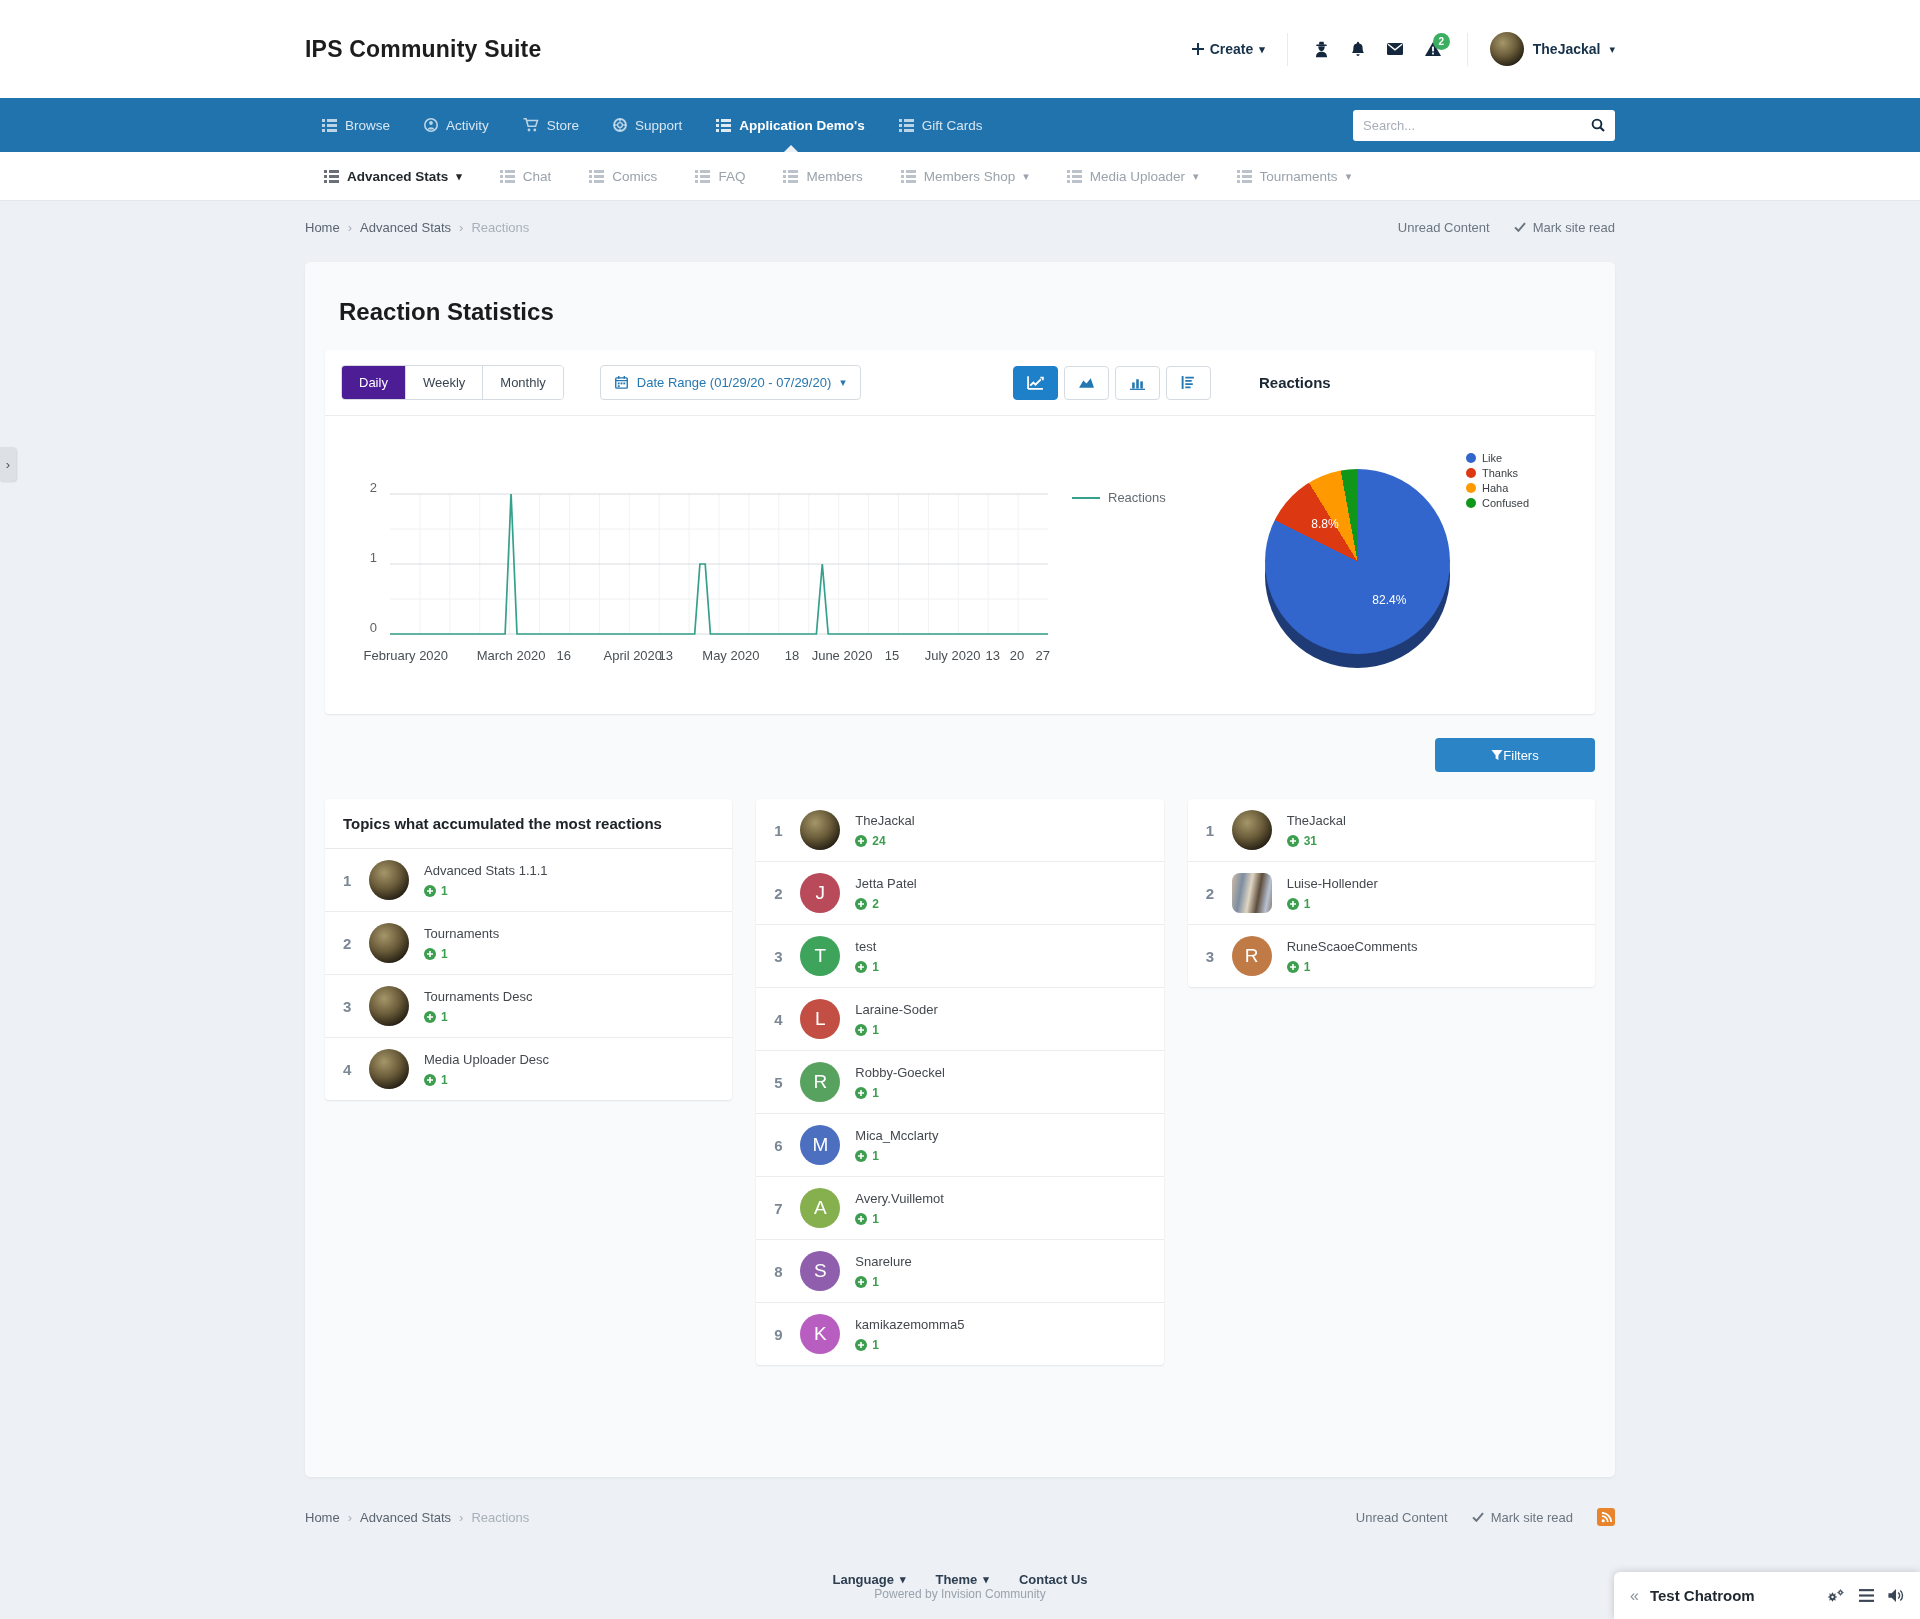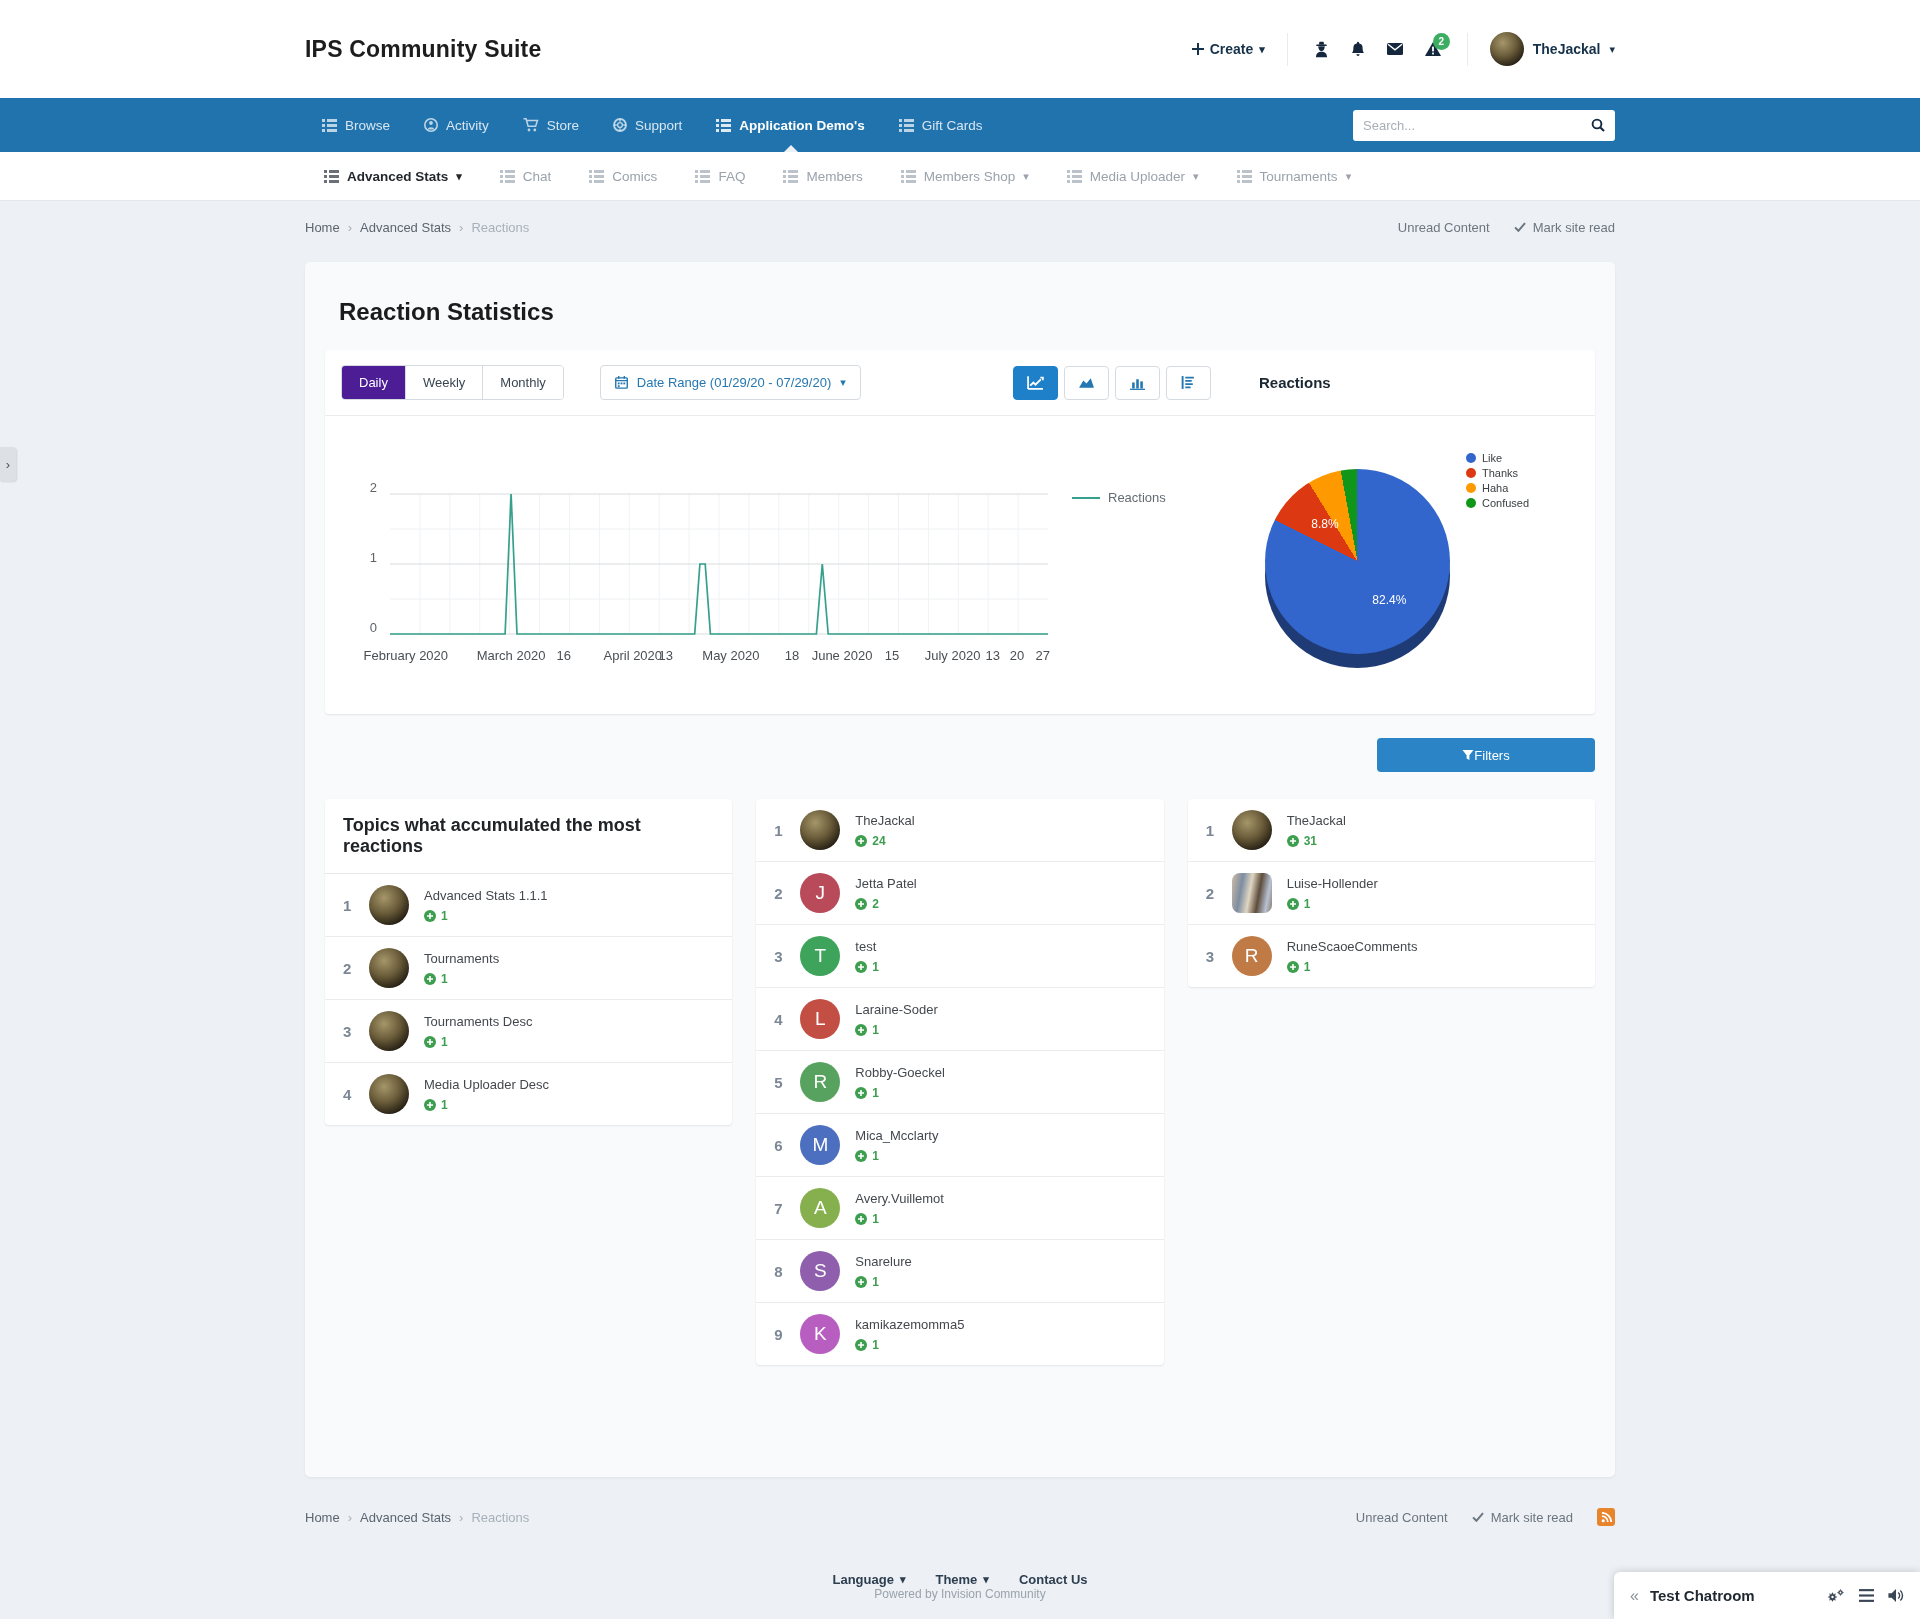--- a/index.html
+++ b/index.html
@@ -84,26 +84,26 @@
 
   .pie-wrap { position:absolute; left:940px; top:53px; width:185px; height:185px; }
   .pie-rim,.pie-top { position:absolute; left:0; width:185px; height:185px; border-radius:50%; }
   .pie-rim { top:14px; filter:brightness(.58); }
   .pie-top { top:0; }
   .pie-label { position:absolute; color:#fff; font-size:12px; z-index:3; }
   .pie-legend { position:absolute; left:1141px; top:36px; display:flex; flex-direction:column; gap:3px; }
   .pie-legend .pl-item { display:flex; align-items:center; gap:6px; font-size:11px; color:#3c4043; }
   .pie-legend .dot { width:10px; height:10px; border-radius:50%; }
 
-  .filters-btn { display:flex; align-items:center; justify-content:center; width:218px; height:34px; margin:24px 0 0 auto; background:#2b84c6; border:none; border-radius:4px; color:#fff; font-size:13px; cursor:pointer; font-family:"Liberation Sans",sans-serif; }
+  .filters-btn { display:flex; align-items:center; justify-content:center; width:160px; height:34px; margin:24px 0 0 auto; background:#2b84c6; border:none; border-radius:4px; color:#fff; font-size:13px; cursor:pointer; font-family:"Liberation Sans",sans-serif; }
 
   
   .panels { display:grid; grid-template-columns:repeat(3,1fr); gap:24px; margin-top:27px; align-items:start; }
   .panel { background:#fff; border-radius:4px; box-shadow:0 1px 2px rgba(0,0,0,.09); overflow:hidden; }
-  .panel h2 { font-size:18px; font-weight:700; color:#202428; padding:16px 18px; border-bottom:1px solid #e8e8e8; }
+  .panel h2 { font-size:15px; font-weight:700; color:#202428; padding:16px 18px; border-bottom:1px solid #e8e8e8; }
   .prow { display:flex; align-items:center; padding:11px 18px; border-bottom:1px solid #ececec; }
   .prow:last-child { border-bottom:none; }
   .prow .rank { width:24px; font-size:15px; font-weight:700; color:#7b8794; }
   .prow .pavatar { width:40px; height:40px; border-radius:50%; margin:0 15px 0 2px; flex:none; cursor:pointer; }
   .prow .pinfo .pname { font-size:13px; color:#43484e; cursor:pointer; }
   .prow .pinfo .pcount { display:flex; align-items:center; gap:5px; margin-top:6px; font-size:12px; font-weight:700; color:#3e9e4f; }
   .av-img { background:radial-gradient(circle at 38% 32%, #a5966a, #6b5d3a 42%, #241e13 78%); }
   .av-pixel { background:linear-gradient(100deg,#cdbba6 0%,#7d8da1 25%,#e0d6c2 45%,#5d4c3b 65%,#b8c2d4 85%,#8a7a66 100%); border-radius:8px !important; }
 
   

